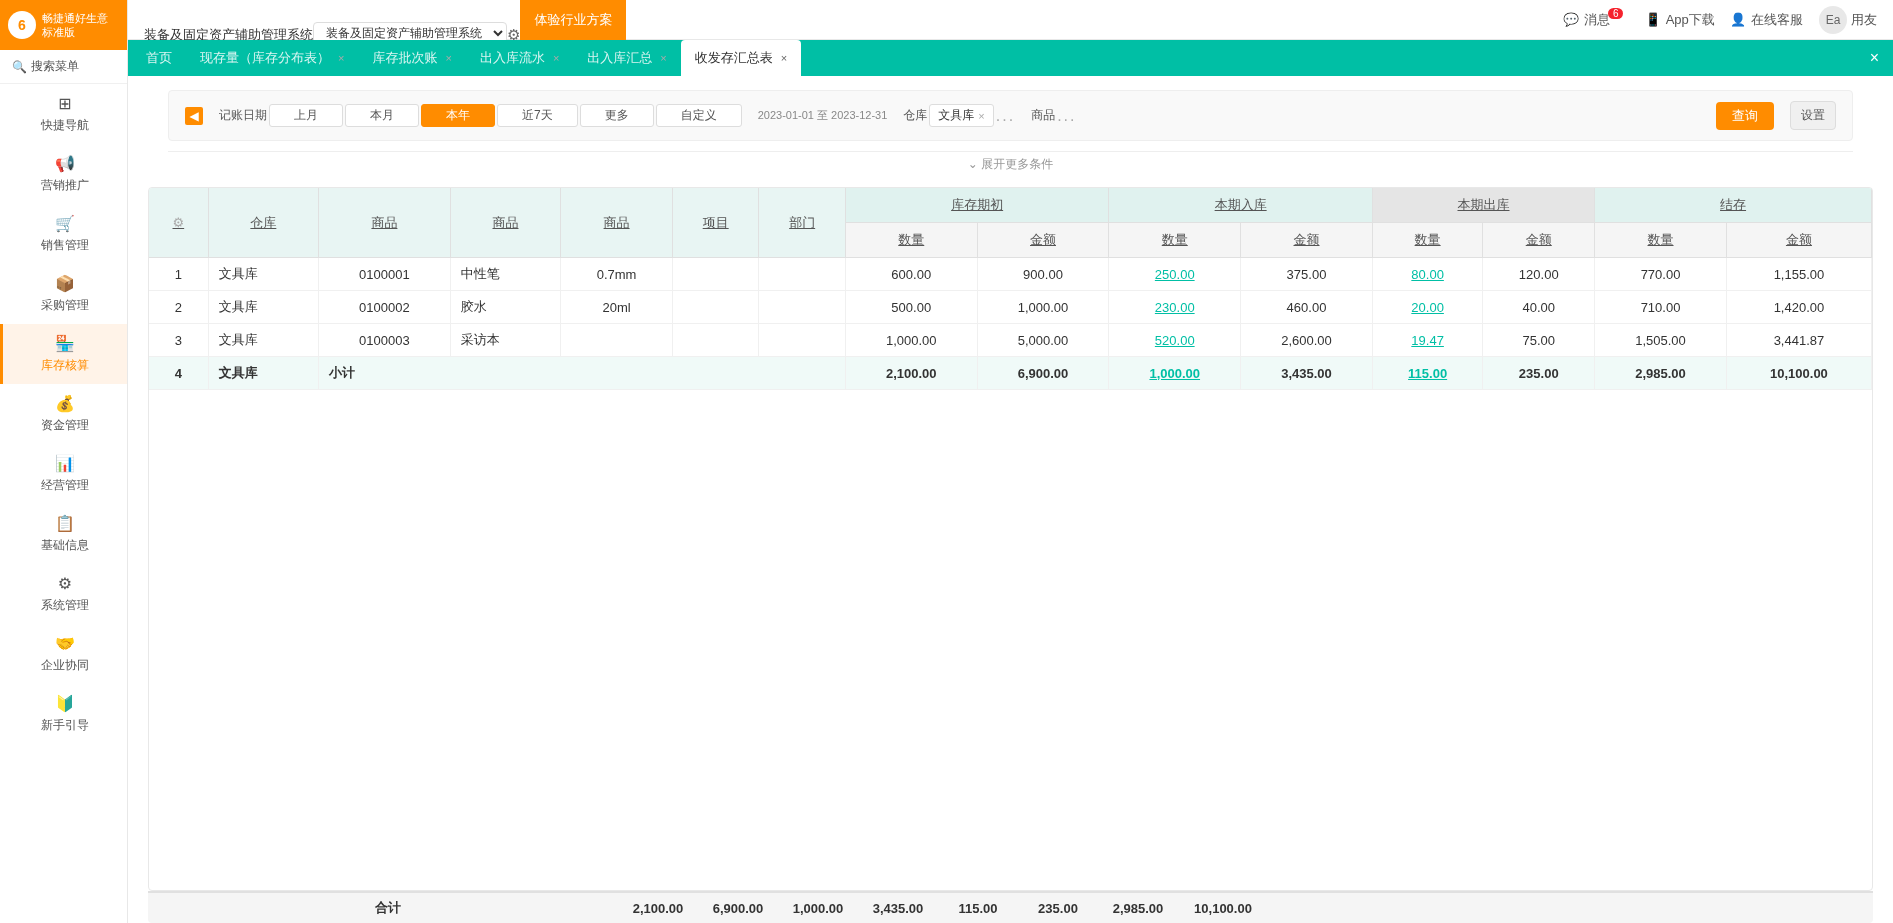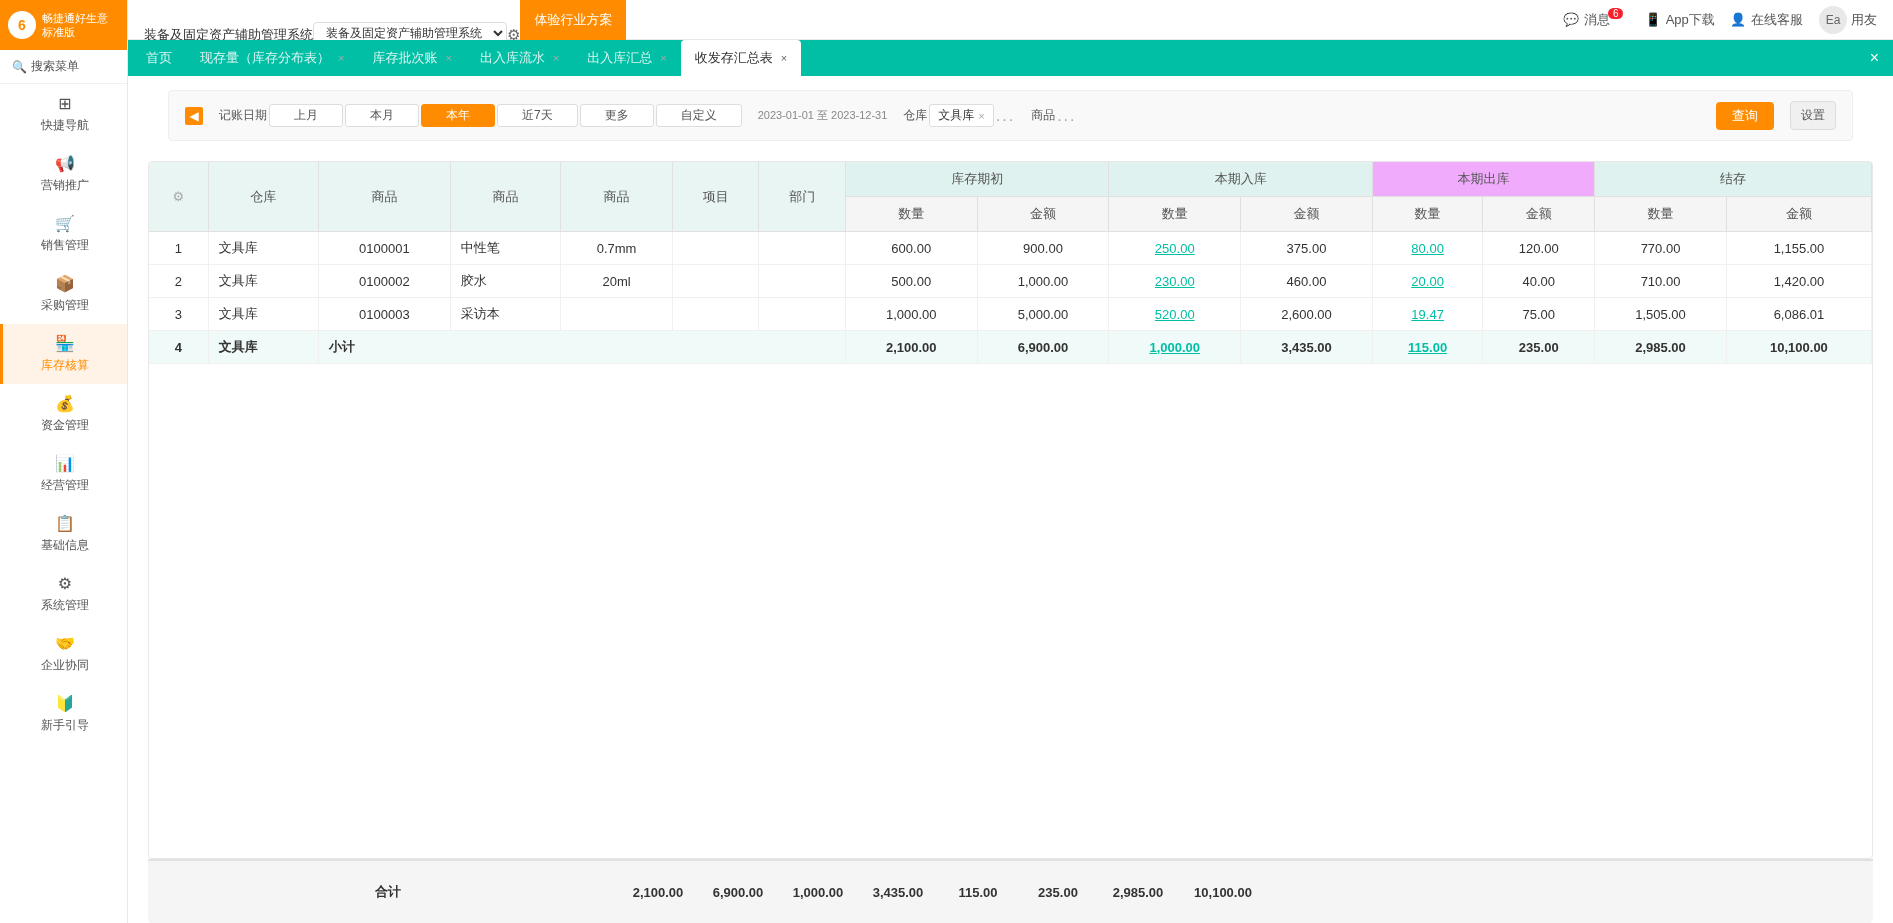--- a/index.html
+++ b/index.html
@@ -60,30 +60,30 @@
     .filter-tag { display: flex; align-items: center; gap: 4px; background: #fff; border: 1px solid #ddd; border-radius: 3px; padding: 2px 8px; font-size: 12px; color: #333; }
     .filter-tag-close { color: #aaa; cursor: pointer; font-size: 11px; }
     .filter-dots { color: #aaa; font-size: 16px; cursor: pointer; letter-spacing: 2px; }
 
     
     .expand-bar { text-align: center; padding: 4px; font-size: 12px; color: #999; cursor: pointer; border-top: 1px solid #eee; margin: 0 20px; }
 
     
     .table-container { margin: 10px 20px 0; flex: 1; overflow: auto; border: 1px solid #e8e8e8; border-radius: 4px; }
     table { width: 100%; border-collapse: collapse; font-size: 13px; }
-    thead tr th { background: #f5f5f5; padding: 8px 10px; text-align: center; border-bottom: 1px solid #e0e0e0; border-right: 1px solid #e0e0e0; color: #555; font-weight: 500; white-space: nowrap; }
+    thead tr th { background: #f5f5f5; padding: 8px 10px; text-align: center; border-bottom: 1px solid #e0e0e0; border-right: 1px solid #e0e0e0; color: #555; font-weight: 500; white-space: nowrap; text-decoration: underline; }
     thead tr:first-child th { background: #e8f5f3; }
     tbody tr td { padding: 7px 10px; text-align: center; border-bottom: 1px solid #f0f0f0; border-right: 1px solid #f0f0f0; color: #333; white-space: nowrap; }
     tbody tr.subtotal { background: #f0faf8; font-weight: bold; }
     .text-link { color: #00bfa5; text-decoration: underline; cursor: pointer; }
     .text-left { text-align: left; }
     .settings-icon { color: #aaa; cursor: pointer; }
 
     
-    .table-footer { background: #f5f5f5; border-top: 2px solid #e0e0e0; padding: 22px 10px; display: flex; align-items: center; font-size: 13px; font-weight: bold; color: #333; }
+    .table-footer { background: #f5f5f5; border-top: 2px solid #e0e0e0; padding: 6px 10px; display: flex; align-items: center; font-size: 13px; font-weight: bold; color: #333; }
 
     
     .avatar { width: 28px; height: 28px; background: #e8e8e8; border-radius: 50%; display: flex; align-items: center; justify-content: center; font-size: 12px; color: #666; }
   </style>
 </head>
 <body>
 
 <div class="sidebar">
   <div class="sidebar-logo">
     <div class="sidebar-logo-icon">
@@ -237,36 +237,40 @@
           <span class="filter-label">商品</span>
           <span class="filter-dots">...</span>
         </div>
 
         <div style="margin-left:auto; display:flex; gap:16px; align-items:center;">
           <button class="btn-primary">查询</button>
           <button class="btn-secondary">设置</button>
         </div>
       </div>
 
+      <div class="expand-bar">
+        <span>⌄</span>
+        <span>展开更多条件</span>
+      </div>
     </div>
 
     <div class="table-container">
       <table>
         <thead>
           <tr>
             <th rowspan="2"><span class="settings-icon">⚙</span></th>
             <th rowspan="2">仓库</th>
             <th rowspan="2">商品</th>
             <th rowspan="2">商品</th>
             <th rowspan="2">商品</th>
             <th rowspan="2">项目</th>
             <th rowspan="2">部门</th>
             <th colspan="2" style="background:#e0f2ef;">库存期初</th>
             <th colspan="2" style="background:#e0f2ef;">本期入库</th>
-            <th colspan="2" style="background:#f0abfc;">本期出库</th>
+            <th colspan="2" style="background:#e5e5e5;">本期出库</th>
             <th colspan="2" style="background:#e0f2ef;">结存</th>
           </tr>
           <tr>
             <th>数量</th>
             <th>金额</th>
             <th>数量</th>
             <th>金额</th>
             <th>数量</th>
             <th>金额</th>
             <th>数量</th>
@@ -316,21 +320,21 @@
             <td></td>
             <td></td>
             <td></td>
             <td>1,000.00</td>
             <td>5,000.00</td>
             <td class="text-link">520.00</td>
             <td>2,600.00</td>
             <td class="text-link">19.47</td>
             <td>75.00</td>
             <td>1,505.00</td>
-            <td>6,086.01</td>
+            <td>3,441.87</td>
           </tr>
 
           <tr class="subtotal">
             <td>4</td>
             <td class="text-left">文具库</td>
             <td colspan="5" class="text-left">小计</td>
             <td>2,100.00</td>
             <td>6,900.00</td>
             <td class="text-link">1,000.00</td>
             <td>3,435.00</td>

